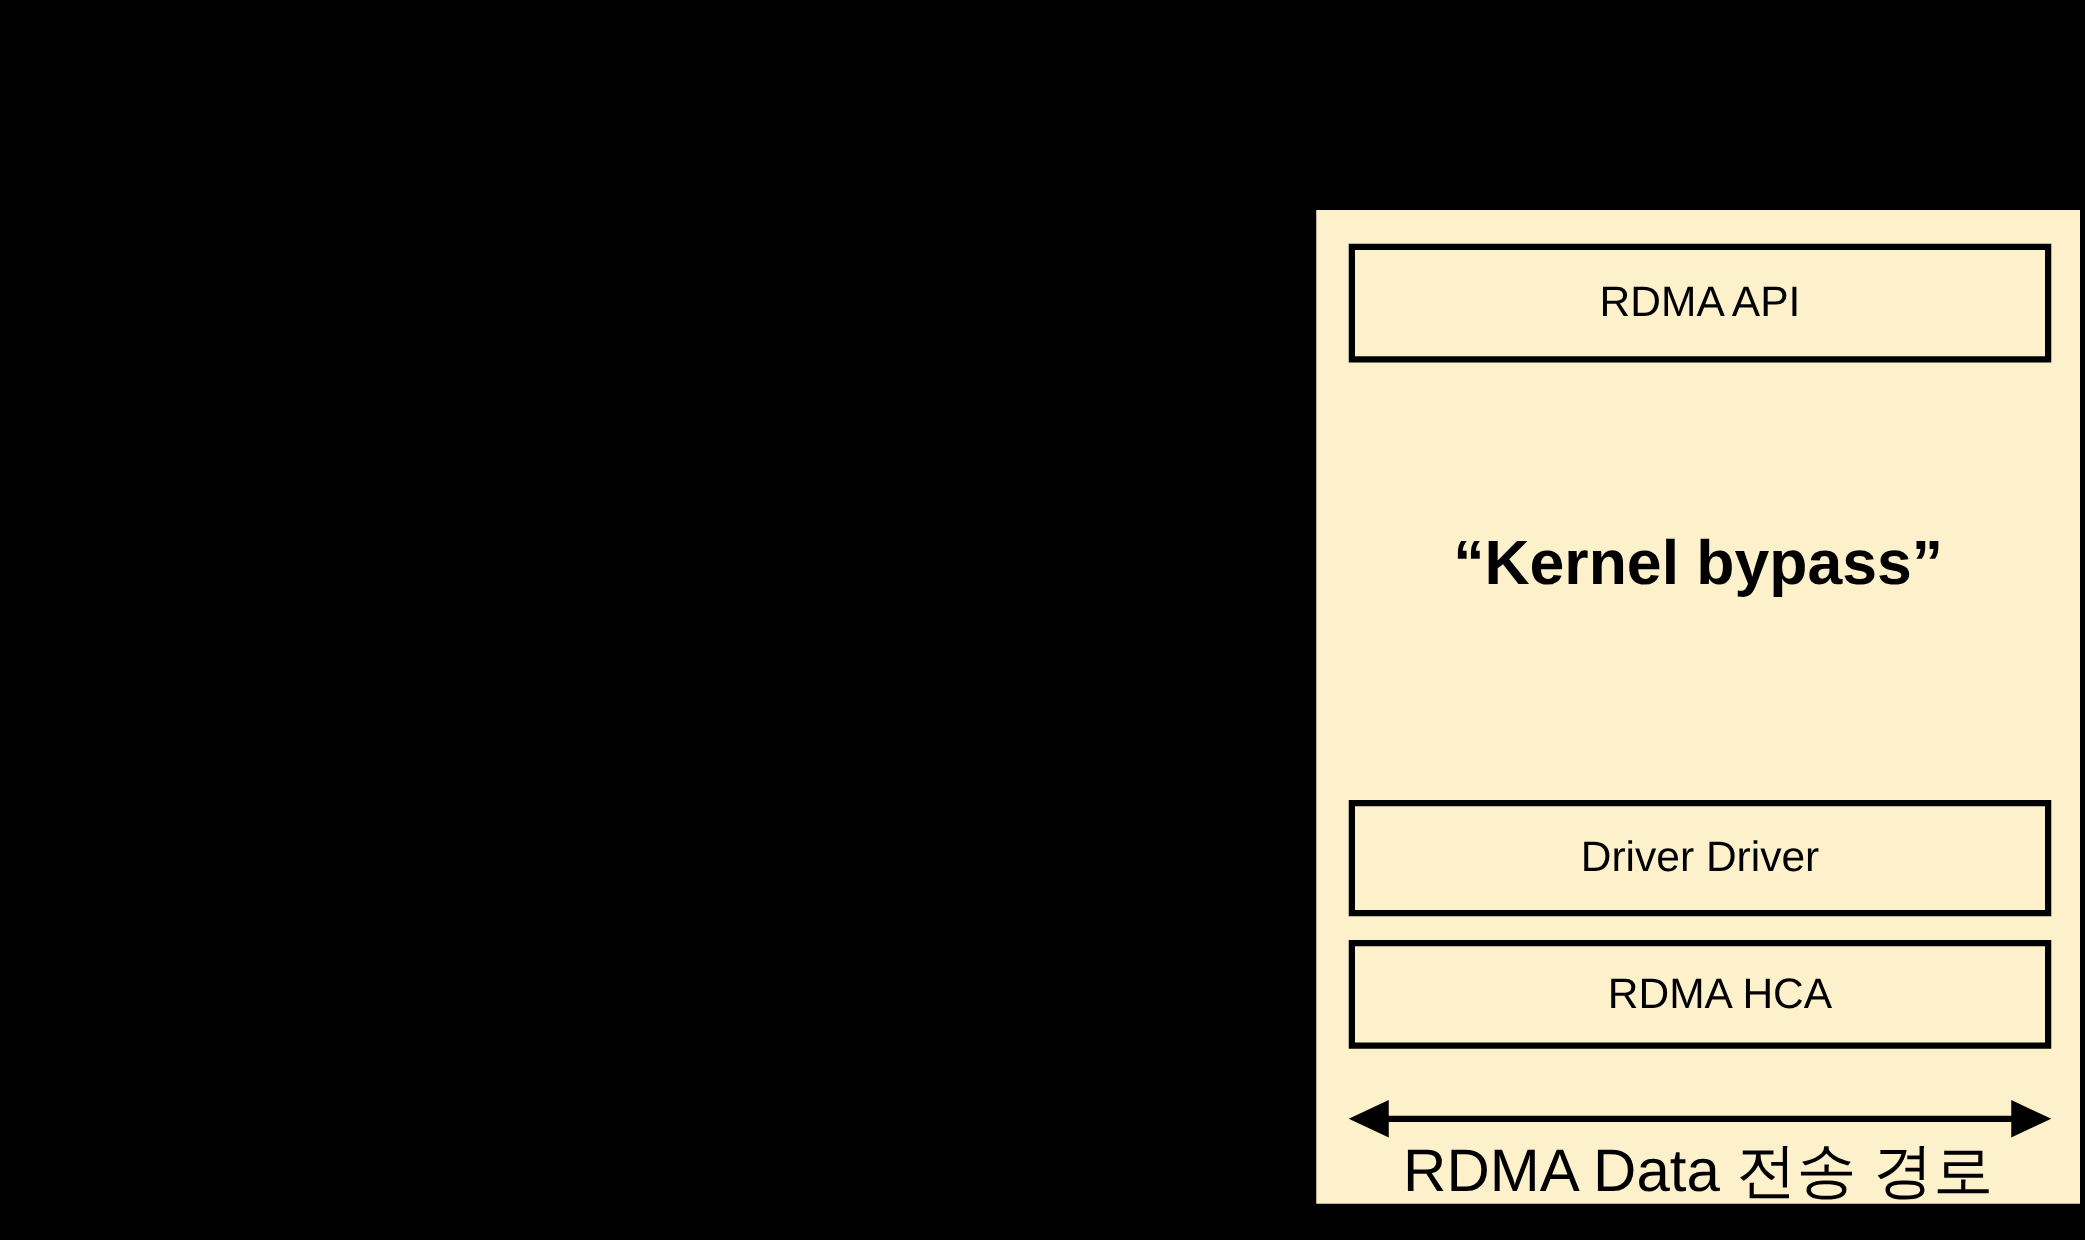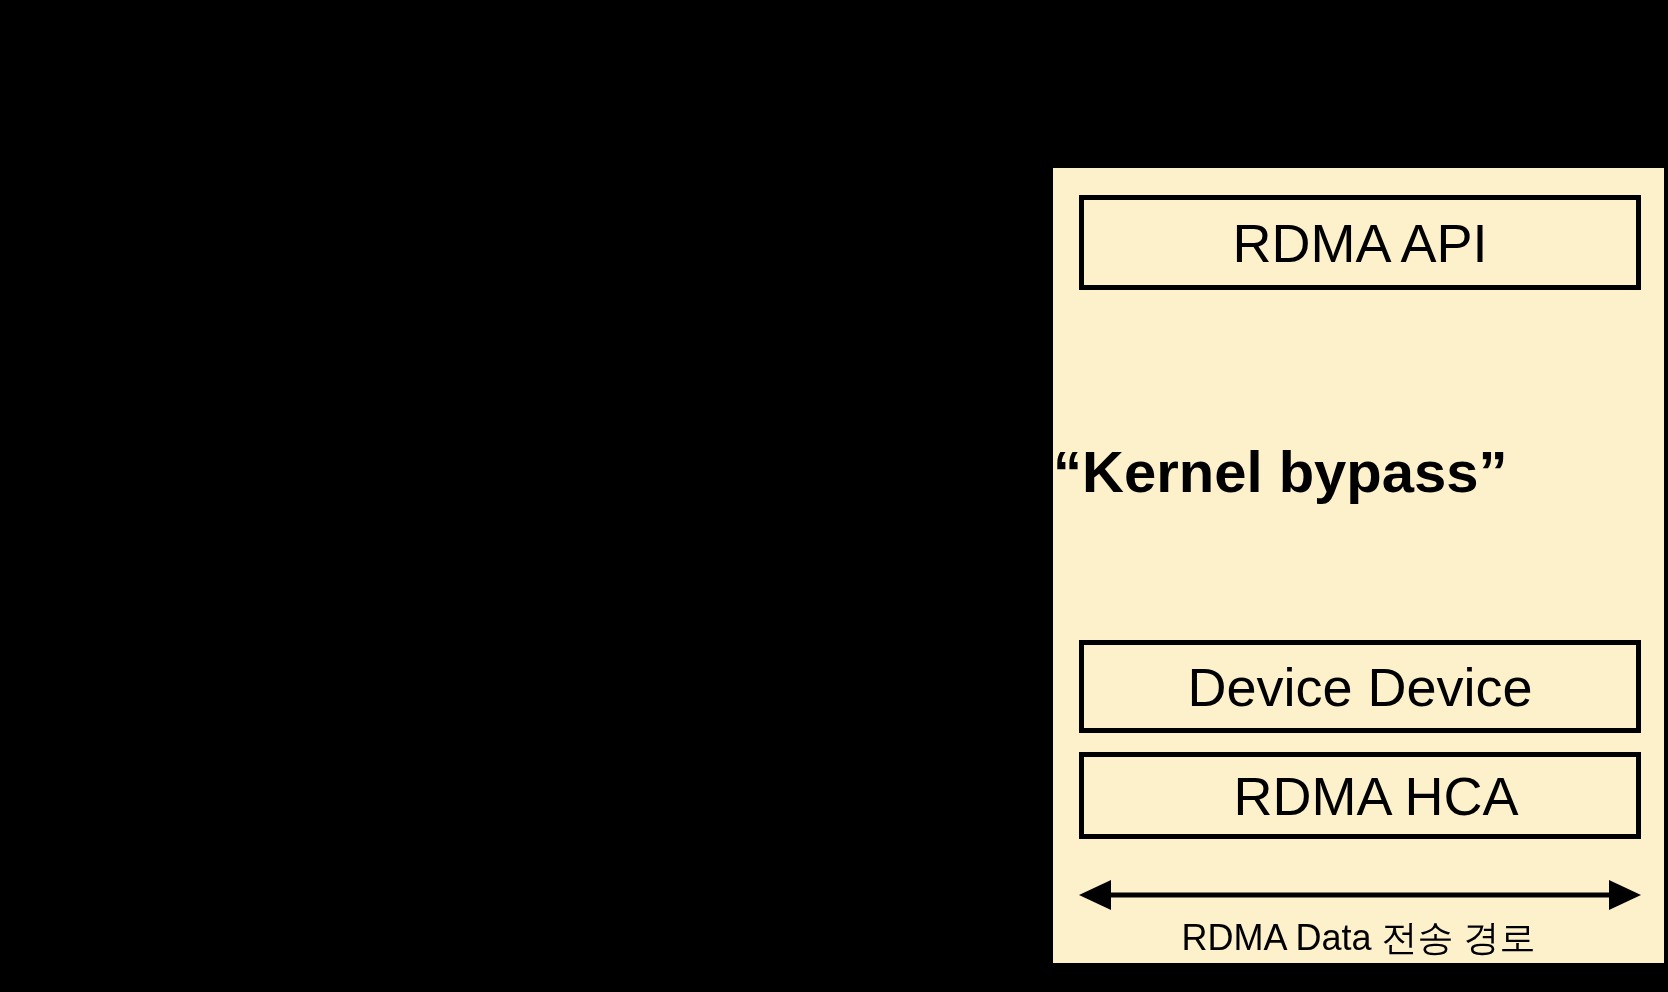--- a/index.html
+++ b/index.html
@@ -30,69 +30,70 @@
     background: var(--panel-fill);
   }
   .box {
     position: absolute;
     left: 26px;
     width: 562px;
     border: 5px solid var(--line);
     display: flex;
     align-items: center;
     justify-content: center;
-    font-size: 54px;
+    font-size: 34px;
     color: var(--line);
     white-space: nowrap;
   }
   .box-api    { top: 27px;  height: 95px; }
   .box-driver { top: 472px; height: 93px; }
   .box-hca    { top: 584px; height: 87px; padding-left: 32px; }
   .annotation {
     position: absolute;
     left: 0;
-    top: 269px;
+    top: 247px;
     width: 100%;
-    font-size: 58px;
+    text-align: center;
+    font-size: 50px;
     font-weight: bold;
     line-height: 70px;
     color: var(--line);
     white-space: nowrap;
   }
   .arrow-wrap {
     position: absolute;
     left: 26px;
     top: 709px;
     width: 562px;
     height: 36px;
   }
   .arrow-wrap svg { display: block; width: 562px; height: 36px; }
   .caption {
     position: absolute;
     left: 0;
     top: 742px;
     width: 100%;
     text-align: center;
-    font-size: 36px;
+    font-size: 48px;
     line-height: 56px;
     color: var(--line);
     white-space: nowrap;
   }
 </style>
 </head>
 <body>
 
 <div class="stage">
   <div class="panel">
 
     <div class="box box-api">RDMA API</div>
 
     <div class="annotation">“Kernel bypass”</div>
 
-    <div class="box box-driver">Device Device</div>
+    <div class="box box-driver">Driver Driver</div>
 
     <div class="box box-hca">RDMA HCA</div>
 
     <div class="arrow-wrap">
       <svg viewBox="0 0 562 36" xmlns="http://www.w3.org/2000/svg" aria-hidden="true">
         <line x1="24" y1="18" x2="538" y2="18" stroke="#000000" stroke-width="5"></line>
         <polygon points="0,18 32,3 32,33" fill="#000000"></polygon>
         <polygon points="562,18 530,3 530,33" fill="#000000"></polygon>
       </svg>
     </div>

